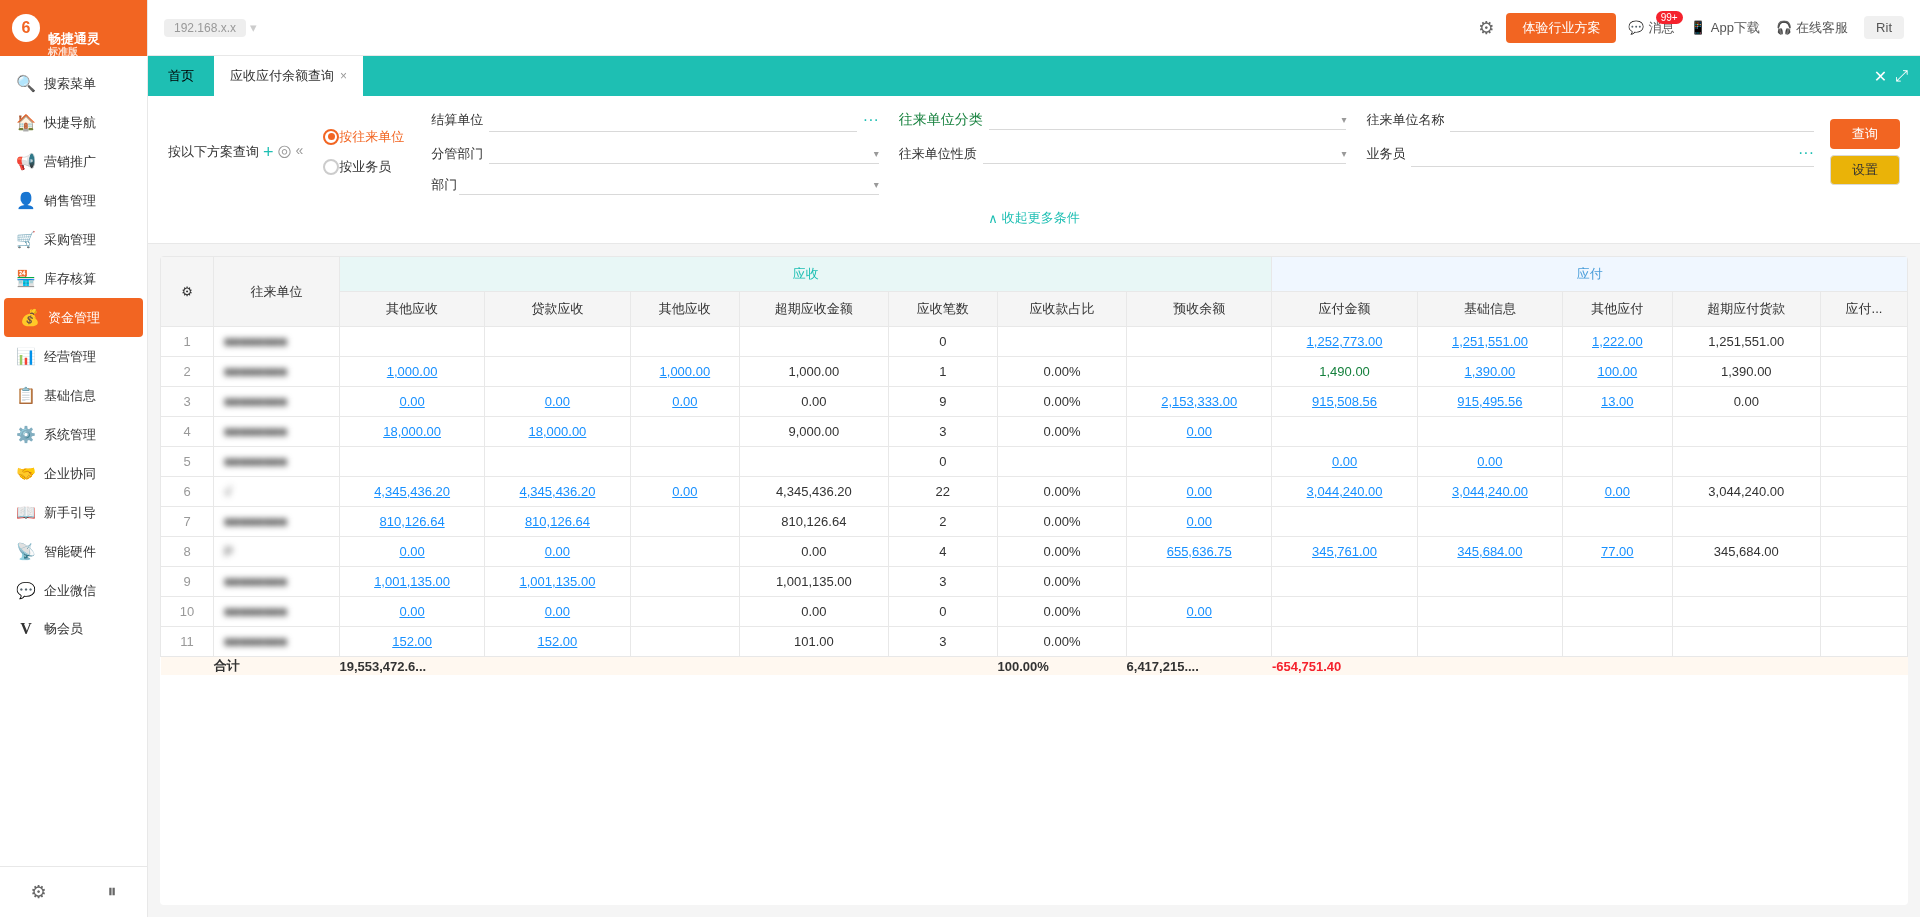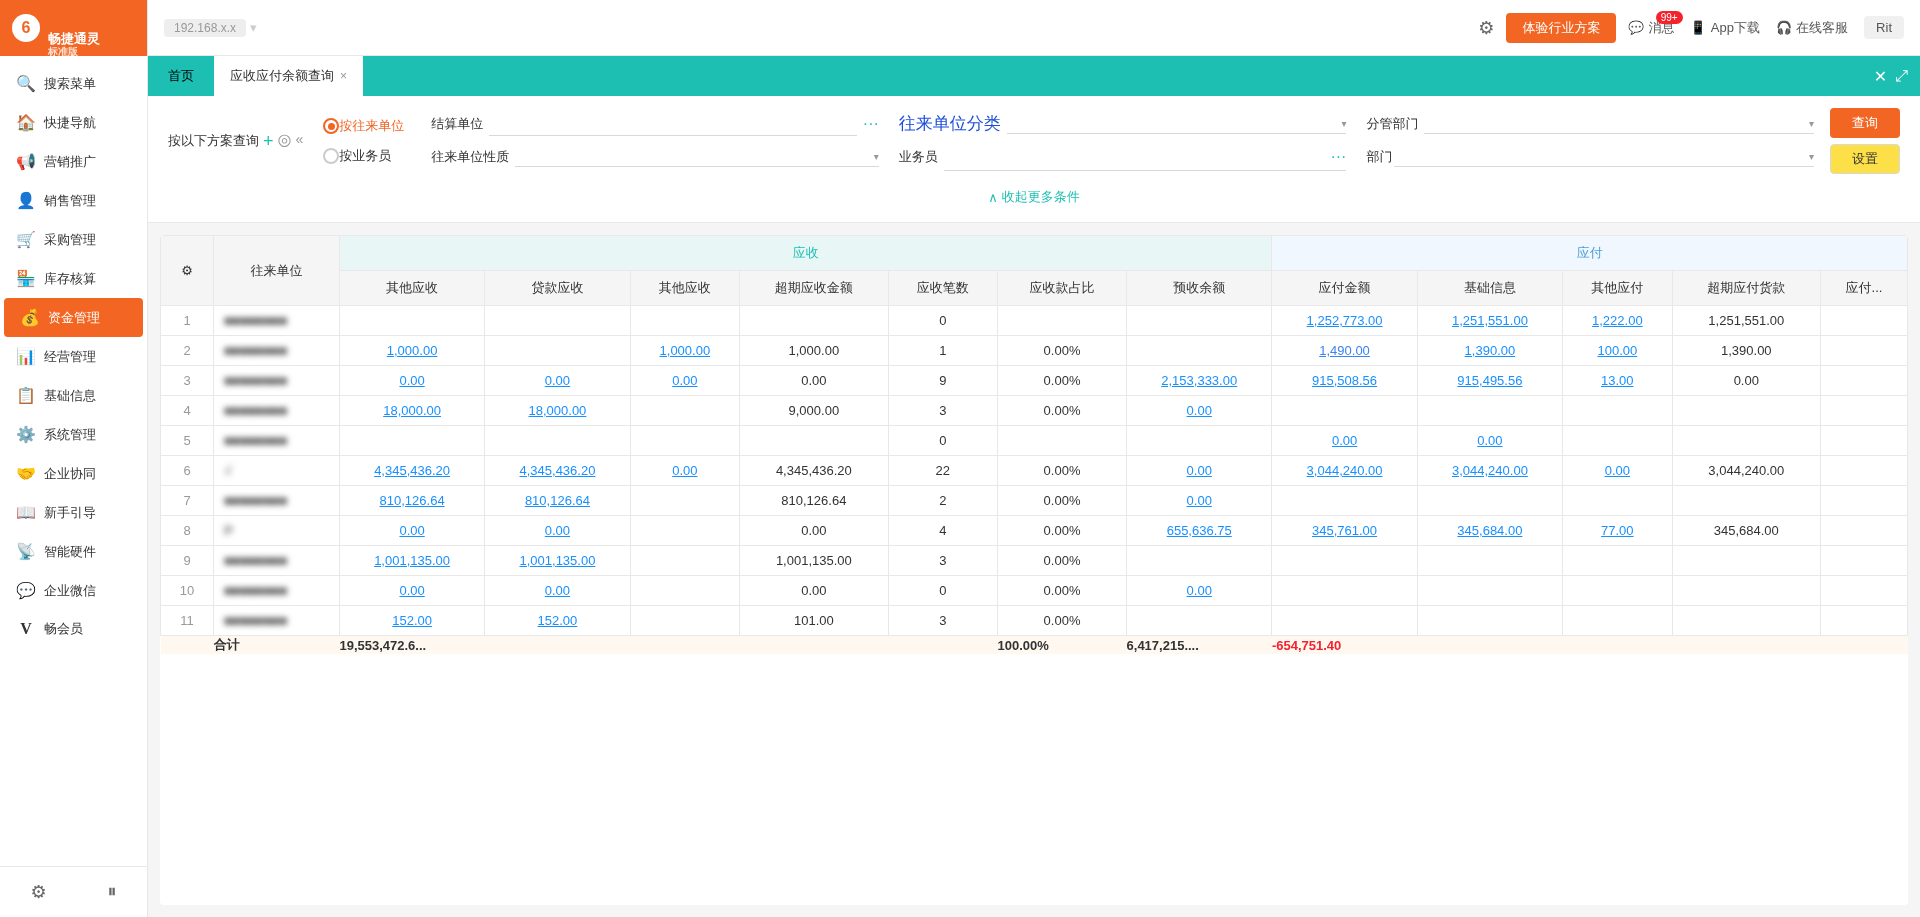--- a/index.html
+++ b/index.html
@@ -50,21 +50,21 @@
     .page-header-actions { display: flex; gap: 12px; align-items: center; }
     .page-header-btn { display: flex; align-items: center; gap: 4px; color: #1ebfb3; font-size: 13px; cursor: pointer; background: none; border: none; }
 
     
     .filter-area { background: #fff; padding: 12px 20px 8px; border-bottom: 1px solid #e8e8e8; }
     .filter-row { display: flex; align-items: center; margin-bottom: 10px; gap: 0; }
     .filter-collapse { display: flex; align-items: center; justify-content: center; padding: 4px 0 8px; color: #1ebfb3; font-size: 13px; cursor: pointer; gap: 4px; }
     .filter-option { display: flex; align-items: center; cursor: pointer; padding: 4px 8px; border-radius: 4px; font-size: 13px; }
     .filter-option.active { color: #f26522; }
     .btn-query { background: #f26522; color: #fff; border: none; border-radius: 4px; padding: 6px 20px; cursor: pointer; font-size: 13px; }
-    .btn-settings { border: 1px solid #d9d9d9; background: #fde047; border-radius: 4px; padding: 5px 16px; cursor: pointer; font-size: 13px; color: #333; }
+    .btn-settings { border: 1px solid #d9d9d9; background: #eab308; border-radius: 4px; padding: 5px 16px; cursor: pointer; font-size: 13px; color: #333; }
 
     
     .table-container { flex: 1; overflow: auto; margin: 12px; background: #fff; border-radius: 4px; }
     table { width: 100%; border-collapse: collapse; font-size: 12px; }
     thead tr th { background: #f5f5f5; padding: 8px 10px; text-align: center; border: 1px solid #e8e8e8; color: #333; font-weight: normal; white-space: nowrap; position: sticky; top: 0; z-index: 2; }
     thead tr:first-child th { background: #f5f5f5; }
     tbody tr td { padding: 7px 10px; border: 1px solid #e8e8e8; text-align: center; color: #333; white-space: nowrap; }
     tbody tr td.text-left { text-align: left; }
     .table-footer { background: #fff8f0; }
     .table-footer td { font-weight: bold; color: #333; }
@@ -224,25 +224,29 @@
         </div>
 
         <div style="flex:1;display:grid;grid-template-columns:1fr 1fr 1fr;gap:8px 20px;">
 
           <div style="display:flex;align-items:center;gap:6px;">
             <span style="color:#333;font-size:13px;white-space:nowrap;">结算单位</span>
             <input type="text" style="flex: 1 1 0%; border-top: none; border-right: none; border-left: none; border-image: initial; border-bottom: 1px solid rgb(217, 217, 217); padding: 4px 0px; font-size: 13px; outline: none; background: transparent;">
             <span style="color:#1ebfb3;cursor:pointer;font-size:16px;">···</span>
           </div>
           <div style="display:flex;align-items:center;gap:6px;">
-            <span style="color:#1d4ed8;font-size:17px;white-space:nowrap;text-align:right;">往来单位分类</span>
+            <span style="color:#15803d;font-size:14px;white-space:nowrap;text-align:right;">往来单位分类</span>
             <div style="flex:1;border-bottom:1px solid #d9d9d9;padding:4px 0;display:flex;align-items:center;justify-content:space-between;cursor:pointer;">
               <span></span>
                 <span style="color:#999;font-size:10px;">▾</span>
             </div>
+          </div>
+          <div style="display:flex;align-items:center;gap:6px;">
+            <span style="color:#333;font-size:13px;white-space:nowrap;">往来单位名称</span>
+            <input type="text" style="flex: 1 1 0%; border-top: none; border-right: none; border-left: none; border-image: initial; border-bottom: 1px solid rgb(217, 217, 217); padding: 4px 0px; font-size: 13px; outline: none; background: transparent;">
           </div>
 
           <div style="display:flex;align-items:center;gap:6px;">
             <span style="color:#333;font-size:13px;white-space:nowrap;">分管部门</span>
             <div style="flex:1;border-bottom:1px solid #d9d9d9;padding:4px 0;display:flex;align-items:center;justify-content:space-between;cursor:pointer;">
               <span></span>
                 <span style="color:#999;font-size:10px;">▾</span>
             </div>
           </div>
           <div style="display:flex;align-items:center;gap:6px;">
@@ -324,21 +328,21 @@
             <tr>
     <td class="row-num">2</td>
     <td class="text-left" style="filter:blur(3px);user-select:none;">■■■■■■■■</td>
     <td style="color:#1890ff;text-decoration:underline;cursor:pointer;">1,000.00</td>
     <td style=""></td>
     <td style="color:#1890ff;text-decoration:underline;cursor:pointer;">1,000.00</td>
     <td>1,000.00</td>
     <td>1</td>
     <td>0.00%</td>
     <td style=""></td>
-    <td style="color:#3b82f6;text-decoration:underline;cursor:pointer;">1,490.00</td>
+    <td style="color:#15803d;cursor:pointer;">1,490.00</td>
     <td style="color:#1890ff;text-decoration:underline;cursor:pointer;">1,390.00</td>
     <td style="color:#1890ff;text-decoration:underline;cursor:pointer;">100.00</td>
     <td>1,390.00</td>
     <td></td>
   </tr>
             <tr>
     <td class="row-num">3</td>
     <td class="text-left" style="filter:blur(3px);user-select:none;">■■■■■■■■</td>
     <td style="color:#1890ff;text-decoration:underline;cursor:pointer;">0.00</td>
     <td style="color:#1890ff;text-decoration:underline;cursor:pointer;">0.00</td>

